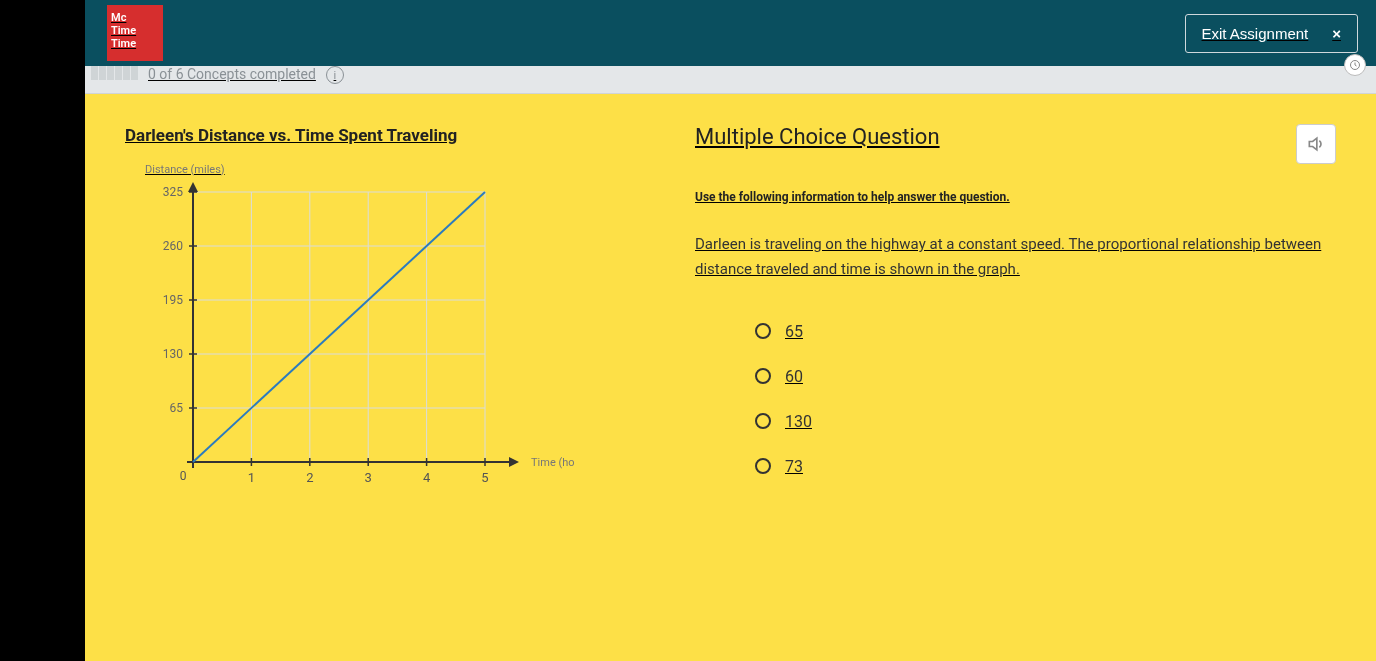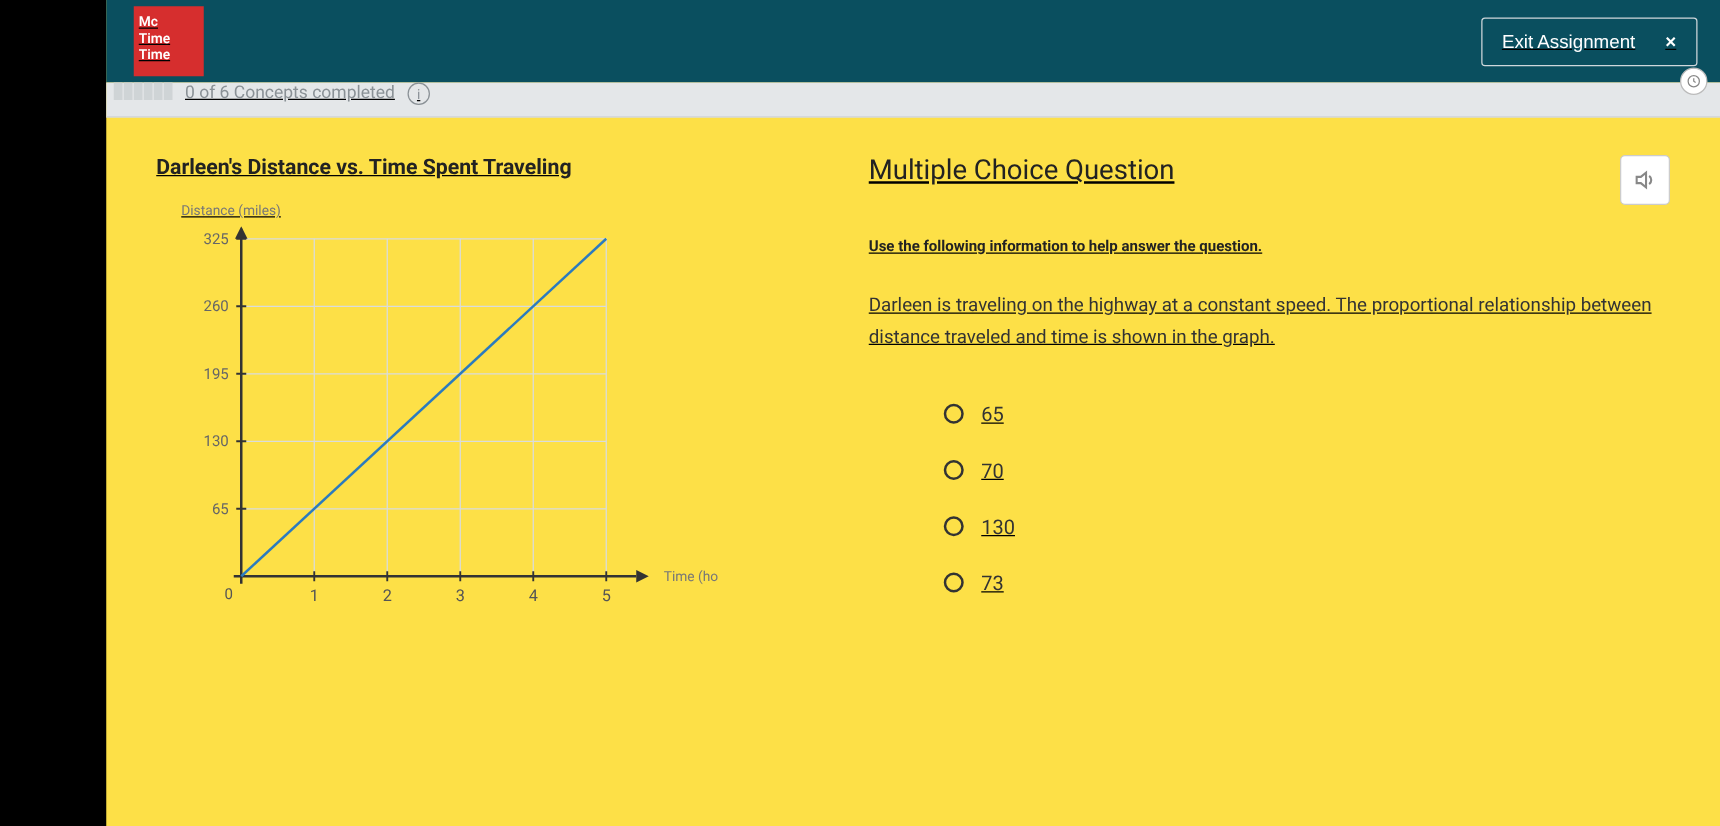--- a/index.html
+++ b/index.html
@@ -96,21 +96,21 @@
       border-radius: 50%;
       background: #fff;
       display: flex; align-items: center; justify-content: center;
       cursor: pointer;
     }
     .clock-icon svg { width: 12px; height: 12px; }
     .content {
       display: flex;
       padding: 30px 20px 0 40px;
       gap: 30px;
-      align-items: center;
+      align-items: flex-end;
     }
     .left {
       flex: 0 0 540px;
     }
     .graph-title {
       font-size: 17px;
       font-weight: 700;
       color: #222;
       margin-bottom: 18px;
     }
@@ -279,21 +279,21 @@
       <div class="instr">Use the following information to help answer the question.</div>
       <div class="para">Darleen is traveling on the highway at a constant speed. The proportional relationship between distance traveled and time is shown in the graph.</div>
 
       <div class="options" id="options">
             <div class="option">
               <div class="radio"></div>
               <div class="option-label">65</div>
             </div>
             <div class="option">
               <div class="radio"></div>
-              <div class="option-label">70</div>
+              <div class="option-label">60</div>
             </div>
             <div class="option">
               <div class="radio"></div>
               <div class="option-label">130</div>
             </div>
             <div class="option">
               <div class="radio"></div>
               <div class="option-label">73</div>
             </div>
           </div>

